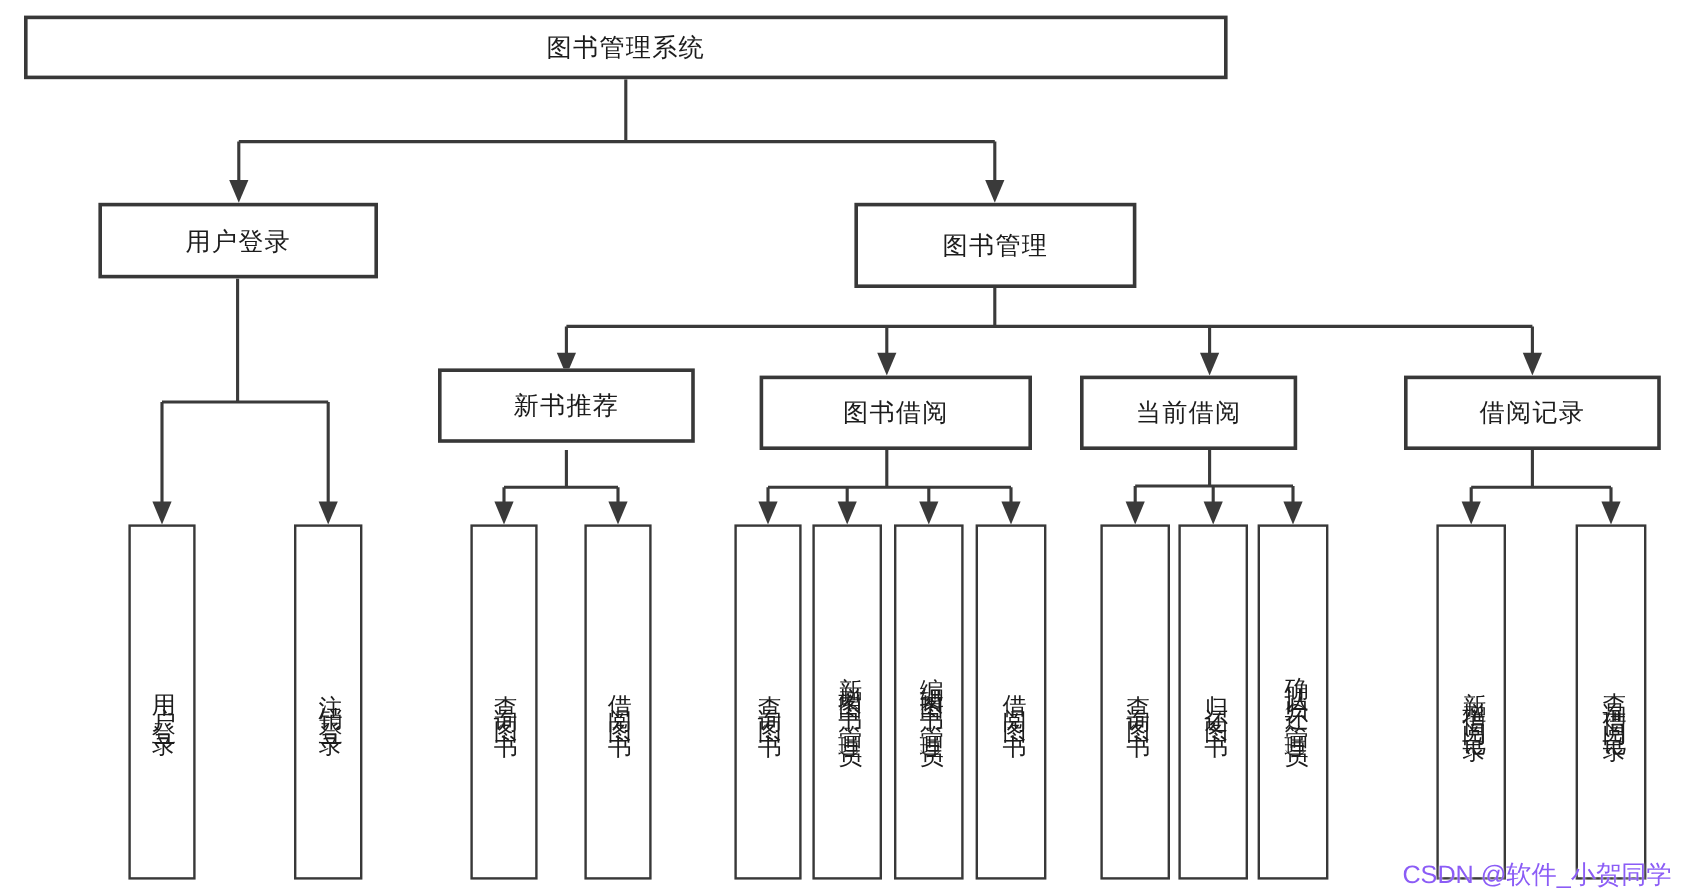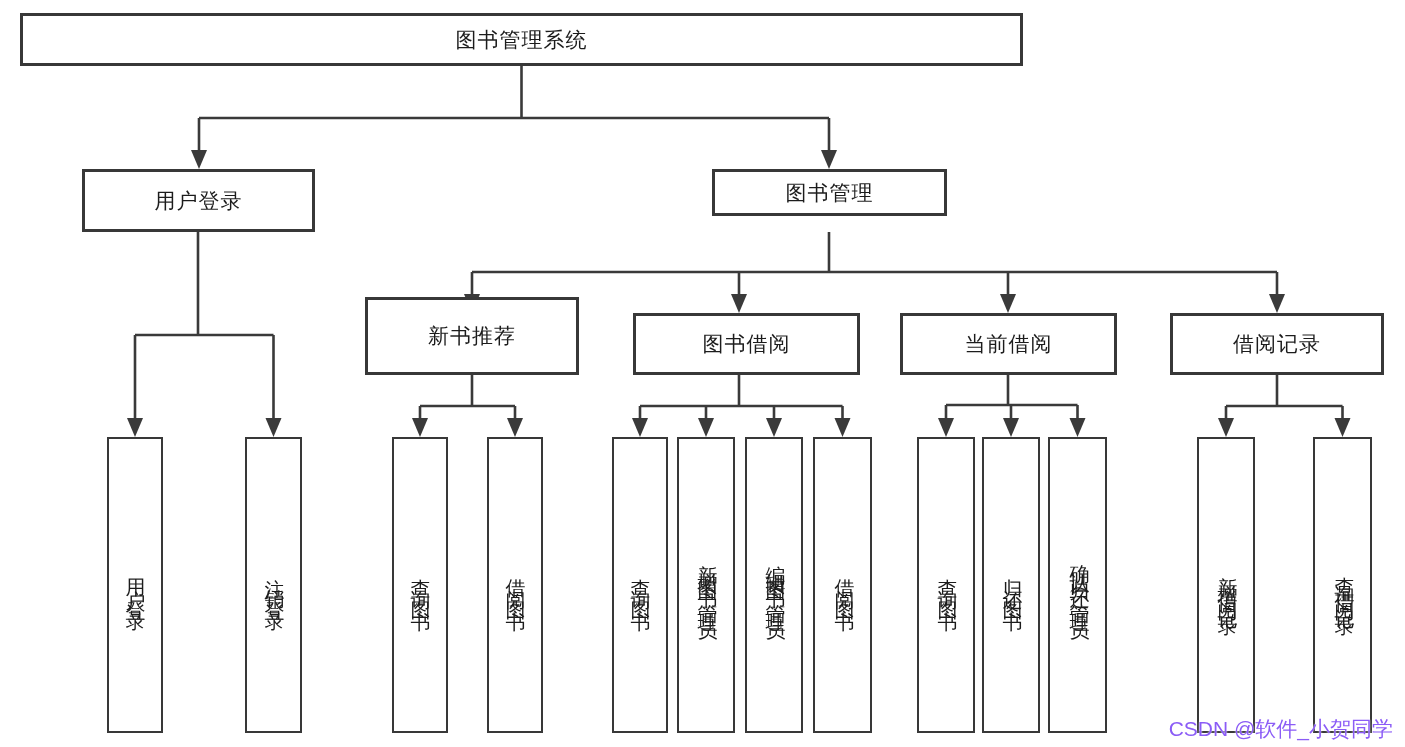--- a/index.html
+++ b/index.html
@@ -88,25 +88,25 @@
       <polygon points="1003,418 1019,418 1011,437"></polygon>
       <polygon points="1069.5,418 1085.5,418 1077.5,437"></polygon>
       <polygon points="1218,418 1234,418 1226,437"></polygon>
       <polygon points="1334.5,418 1350.5,418 1342.5,437"></polygon>
     </g>
   </svg>
 
   <div class="node hbox" style="left:20px;top:13px;width:1003px;height:53px;">图书管理系统</div>
 
   <div class="node hbox" style="left:82px;top:169px;width:233px;height:63px;">用户登录</div>
-  <div class="node hbox" style="left:712px;top:169px;width:235px;height:47px;">图书管理</div>
+  <div class="node hbox" style="left:712px;top:169px;width:235px;height:71px;">图书管理</div>
 
-  <div class="node hbox" style="left:365px;top:297px;width:214px;height:78px;">新书推荐</div>
+  <div class="node hbox" style="left:365px;top:307px;width:214px;height:62px;">新书推荐</div>
   <div class="node hbox" style="left:633px;top:313px;width:227px;height:62px;">图书借阅</div>
-  <div class="node hbox" style="left:900px;top:313px;width:217px;height:62px;">当前借阅</div>
+  <div class="node hbox" style="left:900px;top:313px;width:181px;height:62px;">当前借阅</div>
   <div class="node hbox" style="left:1170px;top:313px;width:214px;height:62px;">借阅记录</div>
 
   <div class="node vbox" style="left:107px;top:437px;width:56px;height:296px;">用户登录</div>
   <div class="node vbox" style="left:245px;top:437px;width:57px;height:296px;">注销登录</div>
 
   <div class="node vbox" style="left:392px;top:437px;width:56px;height:296px;">查询图书</div>
   <div class="node vbox" style="left:487px;top:437px;width:56px;height:296px;">借阅图书</div>
 
   <div class="node vbox" style="left:612px;top:437px;width:56px;height:296px;">查询图书</div>
   <div class="node vbox long" style="left:677px;top:437px;width:58px;height:296px;">新增图书（管理员）</div>

